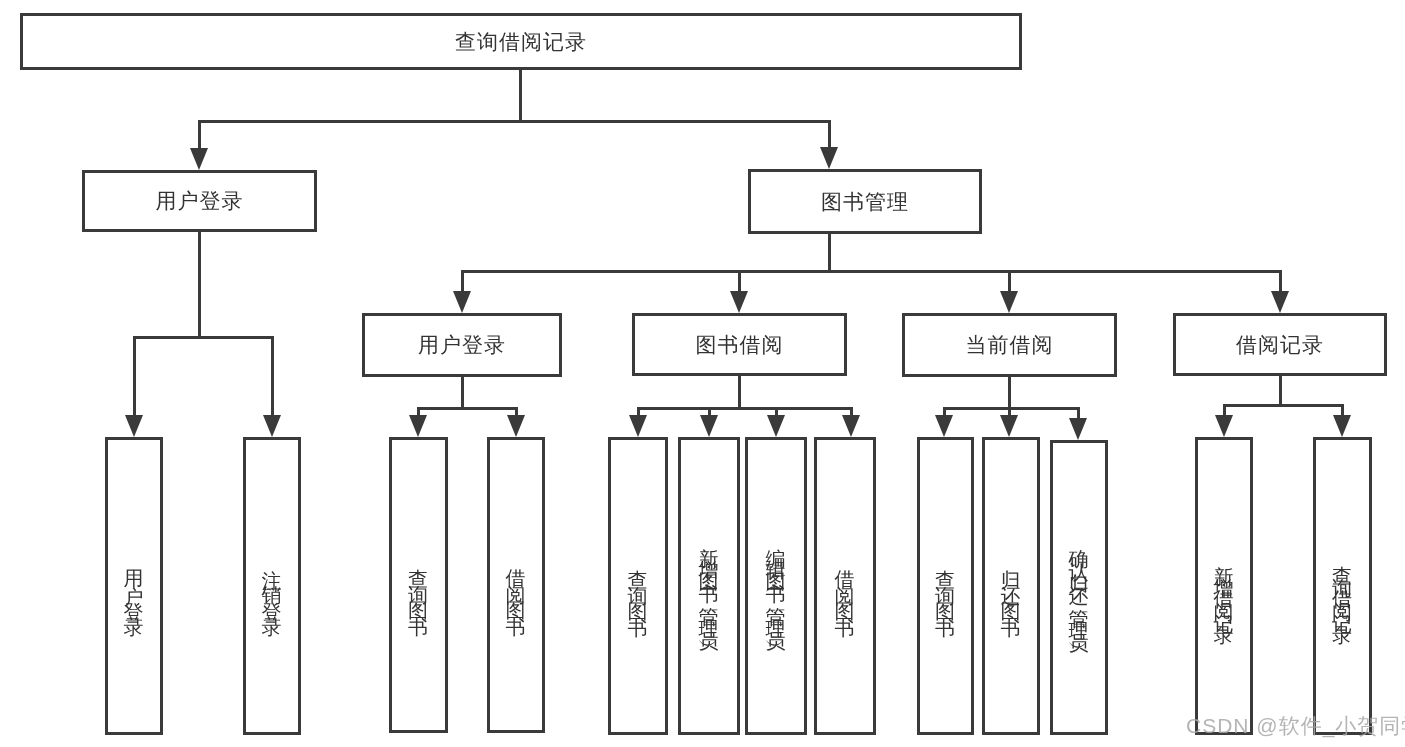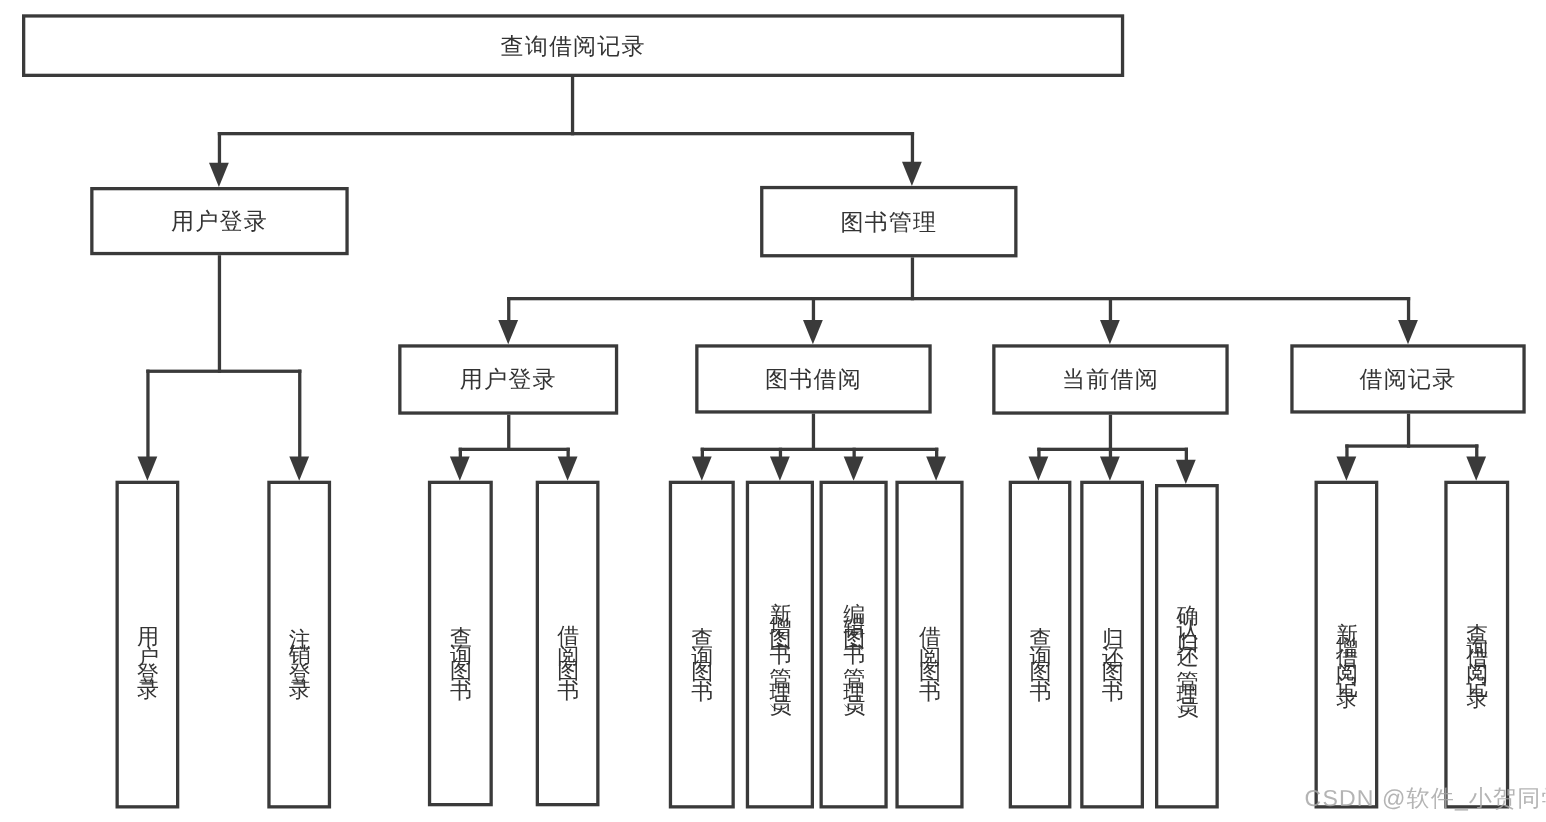--- a/index.html
+++ b/index.html
@@ -45,21 +45,21 @@
   <div class="node hbox" style="left:20px;top:13px;width:1002px;height:57px;">查询借阅记录</div>
 
   <div class="line" style="left:519px;top:69px;width:3px;height:54px;"></div>
   <div class="line" style="left:198px;top:120px;width:633px;height:3px;"></div>
   <div class="line" style="left:198px;top:120px;width:3px;height:30px;"></div>
   <div class="arrow-down" style="left:190px;top:148px;"></div>
   <div class="line" style="left:828px;top:120px;width:3px;height:29px;"></div>
   <div class="arrow-down" style="left:820px;top:147px;"></div>
 
   <div class="node hbox" style="left:82px;top:170px;width:235px;height:62px;">用户登录</div>
-  <div class="node hbox" style="left:691px;top:169px;width:234px;height:65px;">图书管理</div>
+  <div class="node hbox" style="left:748px;top:169px;width:234px;height:65px;">图书管理</div>
 
   <div class="line" style="left:198px;top:232px;width:3px;height:107px;"></div>
   <div class="line" style="left:133px;top:336px;width:141px;height:3px;"></div>
   <div class="line" style="left:133px;top:336px;width:3px;height:81px;"></div>
   <div class="arrow-down" style="left:125px;top:415px;"></div>
   <div class="line" style="left:271px;top:336px;width:3px;height:81px;"></div>
   <div class="arrow-down" style="left:263px;top:415px;"></div>
 
   <div class="line" style="left:828px;top:234px;width:3px;height:39px;"></div>
   <div class="line" style="left:461px;top:270px;width:821px;height:3px;"></div>

